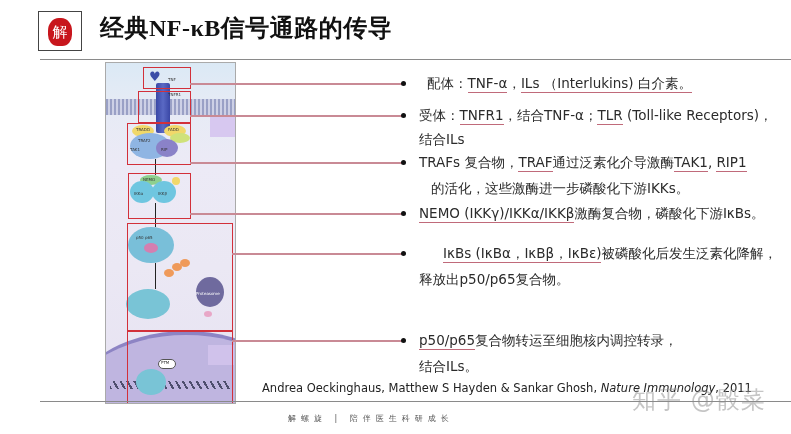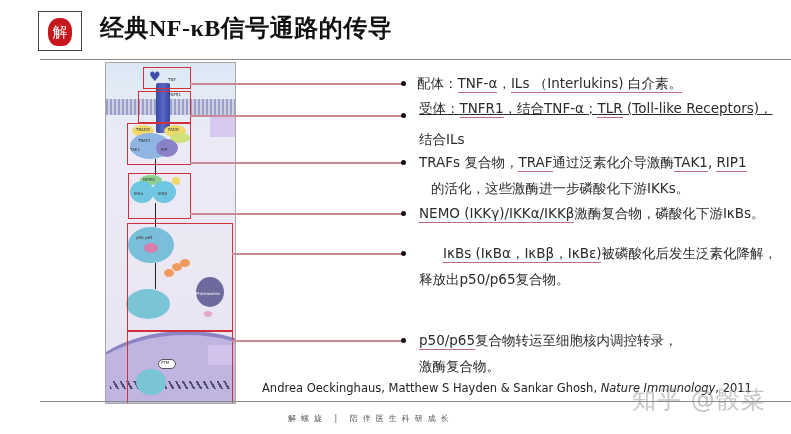--- a/index.html
+++ b/index.html
@@ -109,25 +109,25 @@
 <div class="dot" style="left:401px;top:113px;"></div>
 <div class="conn" style="left:190px;top:162px;width:213px;"></div>
 <div class="dot" style="left:401px;top:160px;"></div>
 <div class="conn" style="left:190px;top:213px;width:213px;"></div>
 <div class="dot" style="left:401px;top:211px;"></div>
 <div class="conn" style="left:232px;top:253px;width:171px;"></div>
 <div class="dot" style="left:401px;top:251px;"></div>
 <div class="conn" style="left:232px;top:340px;width:171px;"></div>
 <div class="dot" style="left:401px;top:338px;"></div>
 
-<div class="txt" style="left:417px;top:72px;">
+<div class="txt" style="left:427px;top:72px;">
   <span>配体：</span><span class="u">TNF-α</span><span>，</span><span class="u">ILs （Interlukins) 白介素。</span>
 </div>
 
-<div class="txt" style="left:419px;top:97px;text-decoration:underline;">
+<div class="txt" style="left:419px;top:104px;">
   <span>受体：</span><span class="u">TNFR1</span><span>，结合TNF-α；</span><span class="u">TLR</span><span> (Toll-like Receptors)，</span>
 </div>
 <div class="txt" style="left:419px;top:128px;">结合ILs</div>
 
 <div class="txt" style="left:419px;top:151px;">
   <span>TRAFs 复合物，</span><span class="u">TRAF</span><span>通过泛素化介导激酶</span><span class="u">TAK1</span><span>, </span><span class="u">RIP1</span>
 </div>
 <div class="txt" style="left:431px;top:177px;">的活化，这些激酶进一步磷酸化下游IKKs。</div>
 
 <div class="txt" style="left:419px;top:202px;">
@@ -135,21 +135,21 @@
 </div>
 
 <div class="txt" style="left:443px;top:242px;">
   <span class="u">IκBs (IκBα，IκBβ，IκBε)</span><span>被磷酸化后发生泛素化降解，</span>
 </div>
 <div class="txt" style="left:419px;top:268px;">释放出p50/p65复合物。</div>
 
 <div class="txt" style="left:419px;top:329px;">
   <span class="u">p50/p65</span><span>复合物转运至细胞核内调控转录，</span>
 </div>
-<div class="txt" style="left:419px;top:355px;">激酶复合物。</div>
+<div class="txt" style="left:419px;top:355px;">结合ILs。</div>
 
 <div class="citation">
   <span>Andrea Oeckinghaus, Matthew S Hayden &amp; Sankar Ghosh, </span><i>Nature Immunology</i><span>, 2011</span>
 </div>
 <div class="watermark">知乎 @骰菜</div>
 
 <div class="hr-bottom"></div>
 <div class="footer">解螺旋  |  陪伴医生科研成长</div>
 
 </body></html>

